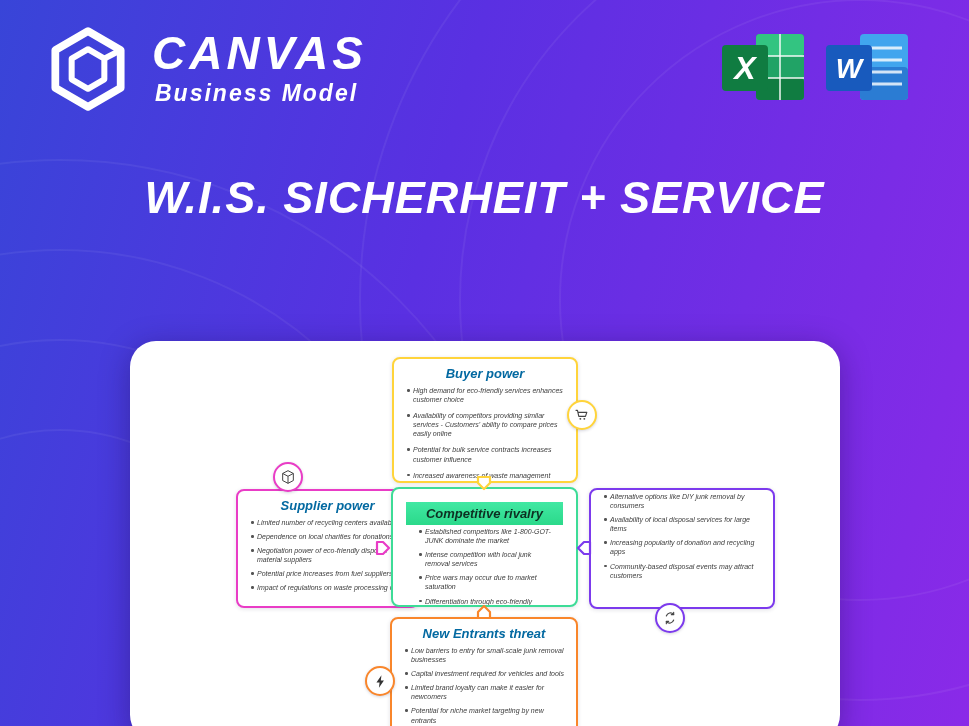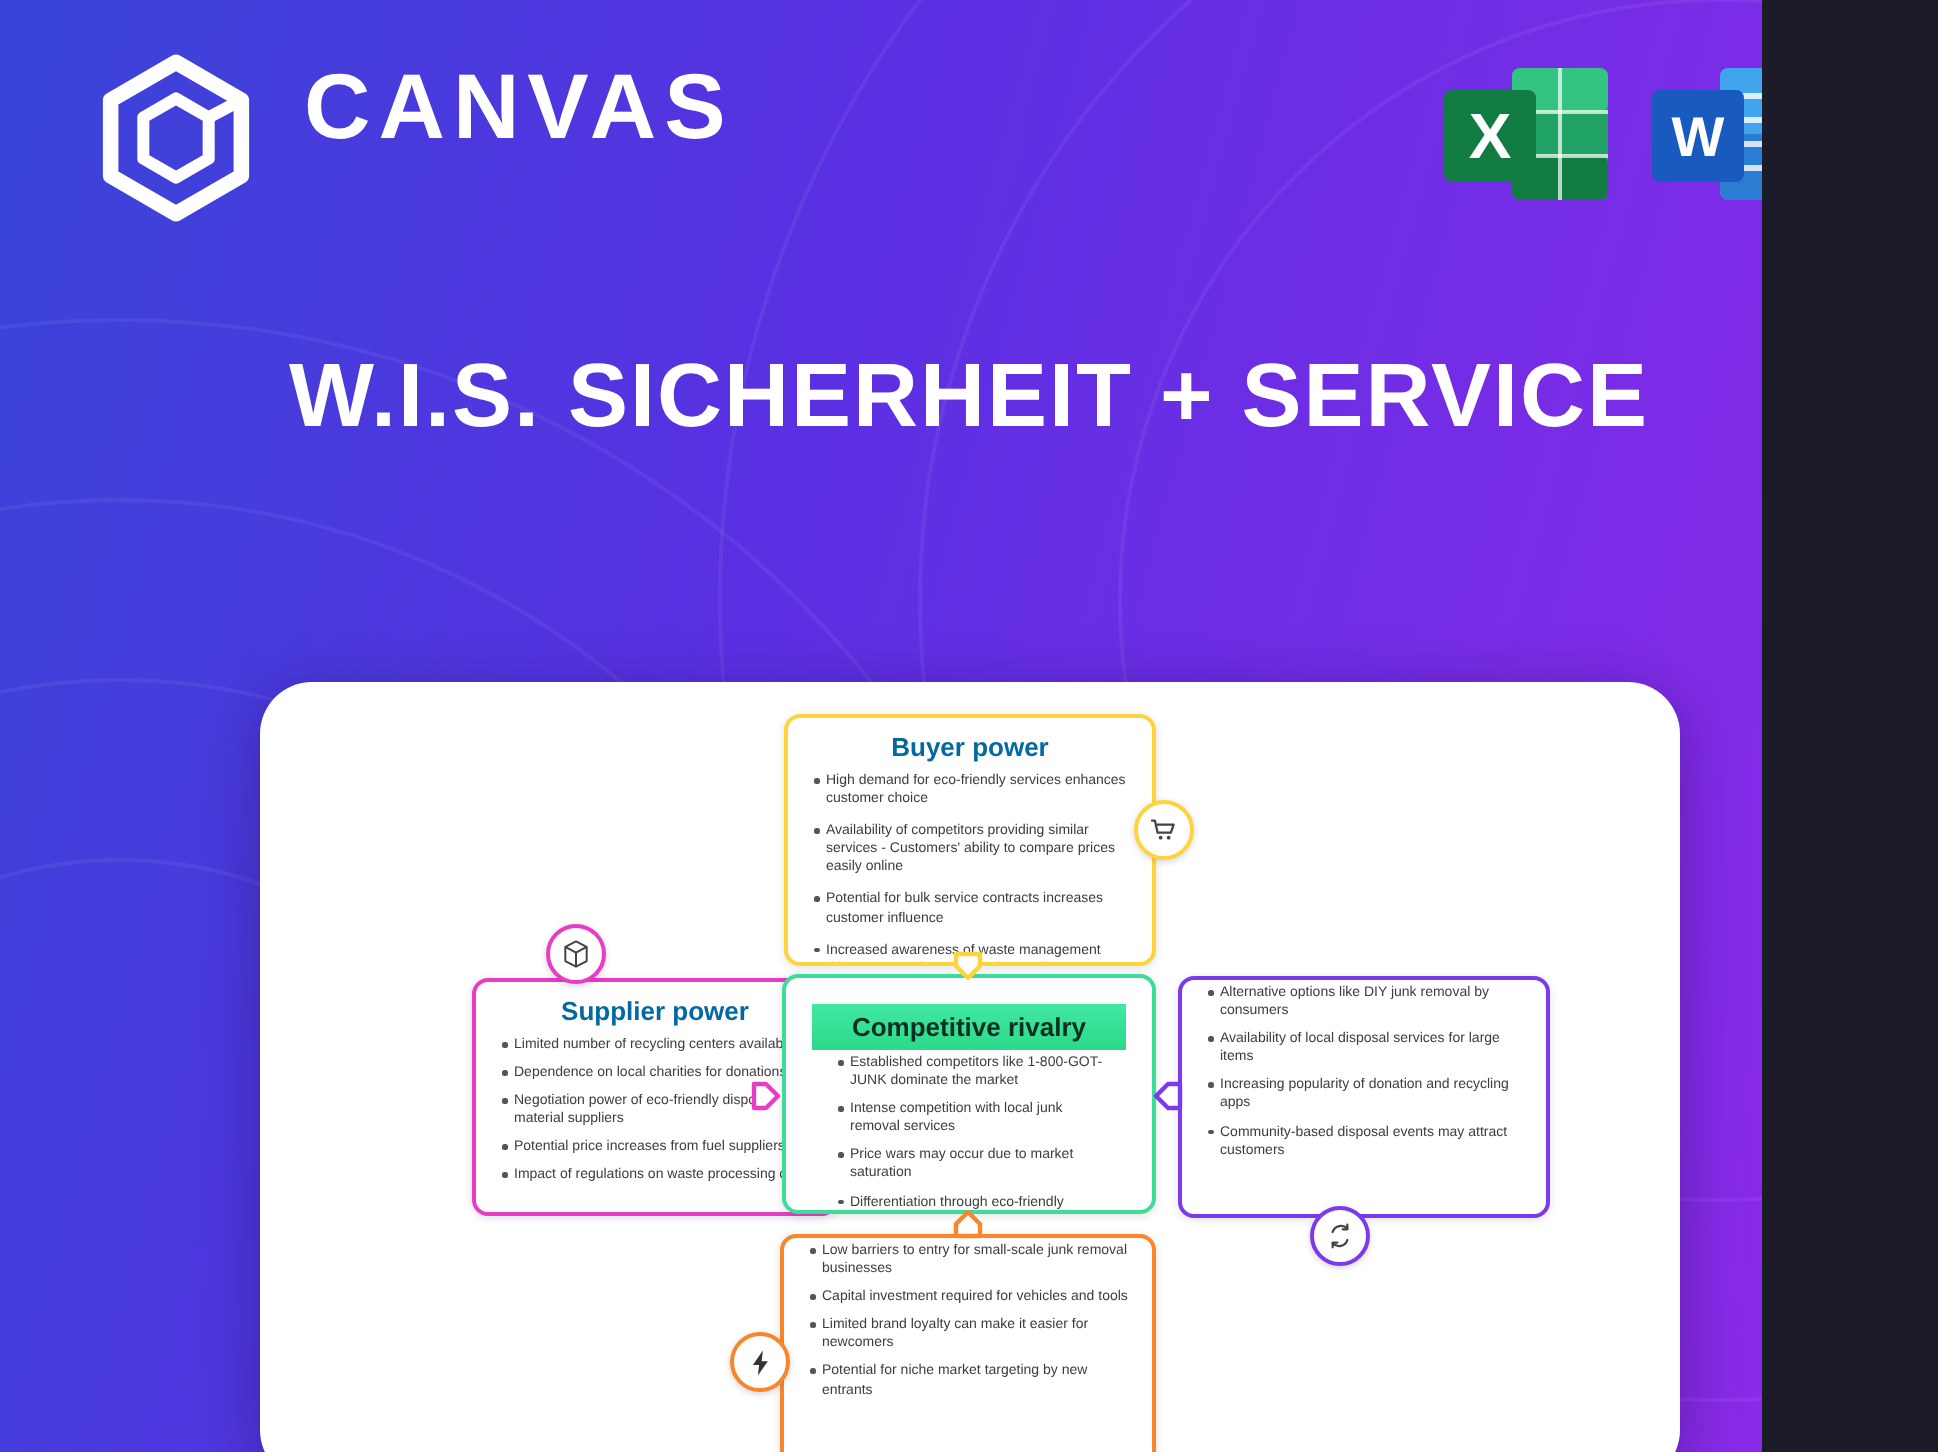--- a/index.html
+++ b/index.html
@@ -1,21 +1,22 @@
 <!DOCTYPE html>
 <html><head>
 <meta charset="utf-8">
 <style>
   * { margin:0; padding:0; box-sizing:border-box; }
   html,body { background:#1b1b2a; }
   body { font-family:"Liberation Sans", sans-serif; }
 
   .stage {
-    position:relative; width:881px; height:726px; overflow:hidden;
+    position:relative; width:969px; height:726px; overflow:hidden;
     background:linear-gradient(105deg,#3845D8 0%,#5A30E2 42%,#8A2AE8 100%);
+    font-style:italic;
   }
   .rings { position:absolute; inset:0; pointer-events:none; }
 
   
   .logo { position:absolute; left:45px; top:26px; width:86px; height:86px; }
   .brand-name {
     position:absolute; left:152px; top:26px; font-size:46px; font-weight:bold;
     color:#fff; letter-spacing:4px;
   }
   .brand-sub {
@@ -110,20 +111,21 @@
         <circle cx="480" cy="900" r="360"></circle>
     </g>
   </svg>
 
   <svg class="logo" viewBox="0 0 100 100">
     <polygon points="50,6 88,28 88,72 50,94 12,72 12,28" fill="none" stroke="#fff" stroke-width="9" stroke-linejoin="round"></polygon>
     <polygon points="50,27 69,38 69,62 50,73 31,62 31,38" fill="none" stroke="#fff" stroke-width="7" stroke-linejoin="round"></polygon>
     <line x1="69" y1="38" x2="88" y2="28" stroke="#fff" stroke-width="7"></line>
   </svg>
   <div class="brand-name">CANVAS</div>
+  <div class="brand-sub">Business Model</div>
 
   <svg class="office-icon excel" viewBox="0 0 88 74">
     <rect x="36" y="2" width="48" height="66" rx="4" fill="#21A366"></rect>
     <rect x="36" y="2" width="48" height="22" rx="4" fill="#33C481"></rect>
     <rect x="36" y="46" width="48" height="22" rx="4" fill="#107C41"></rect>
     <line x1="60" y1="2" x2="60" y2="68" stroke="#fff" stroke-width="2" opacity="0.7"></line>
     <line x1="36" y1="24" x2="84" y2="24" stroke="#fff" stroke-width="2" opacity="0.7"></line>
     <line x1="36" y1="46" x2="84" y2="46" stroke="#fff" stroke-width="2" opacity="0.7"></line>
     <rect x="2" y="13" width="46" height="46" rx="4" fill="#107C41"></rect>
     <text x="25" y="47" text-anchor="middle" font-size="32" font-weight="bold" fill="#fff" font-family="Liberation Sans, sans-serif">X</text>
@@ -179,20 +181,21 @@
       <ul class="force-list">
         <li>Alternative options like DIY junk removal by consumers</li>
         <li>Availability of local disposal services for large items</li>
         <li>Increasing popularity of donation and recycling apps</li>
         <li>Community-based disposal events may attract customers</li>
 
       </ul>
     </div>
 
     <div class="force-box box-entrants">
+      <div class="force-title">New Entrants threat</div>
       <ul class="force-list">
         <li>Low barriers to entry for small-scale junk removal businesses</li>
         <li>Capital investment required for vehicles and tools</li>
         <li>Limited brand loyalty can make it easier for newcomers</li>
         <li>Potential for niche market targeting by new entrants</li>
 
       </ul>
     </div>
 
     <div class="badge badge-cart">

